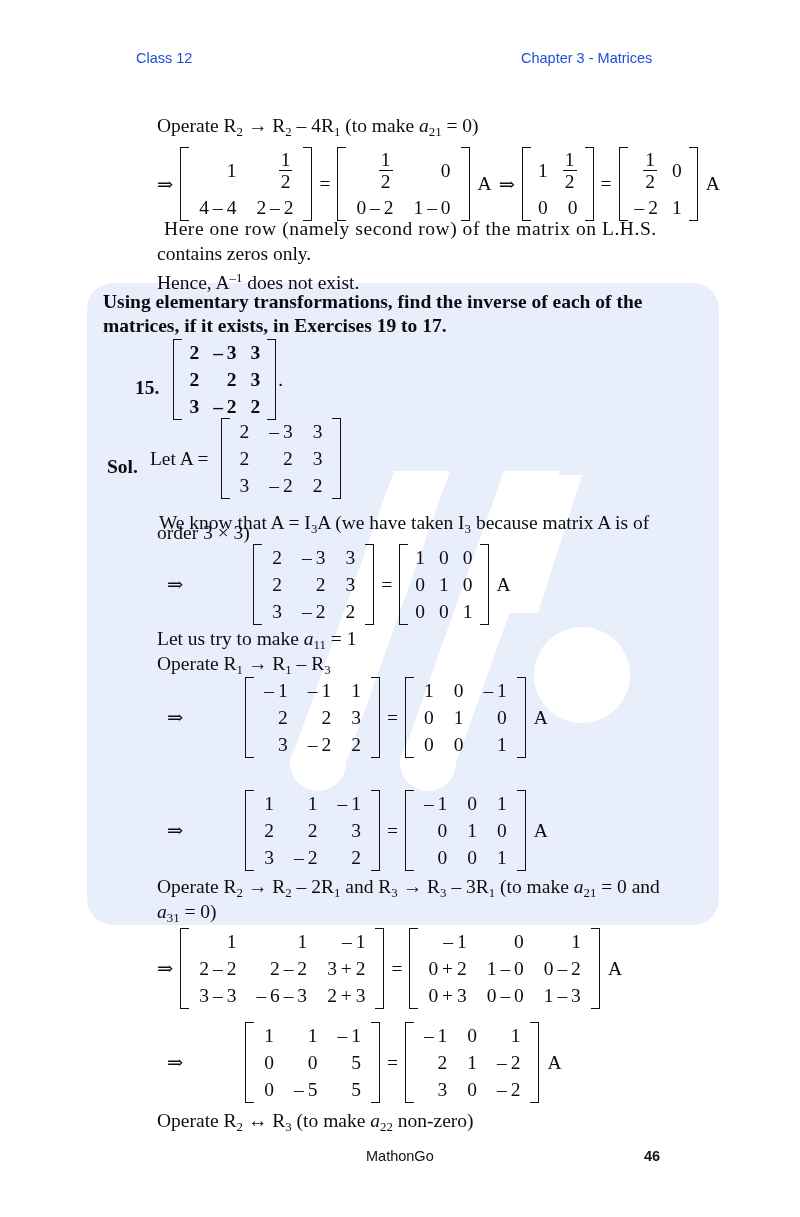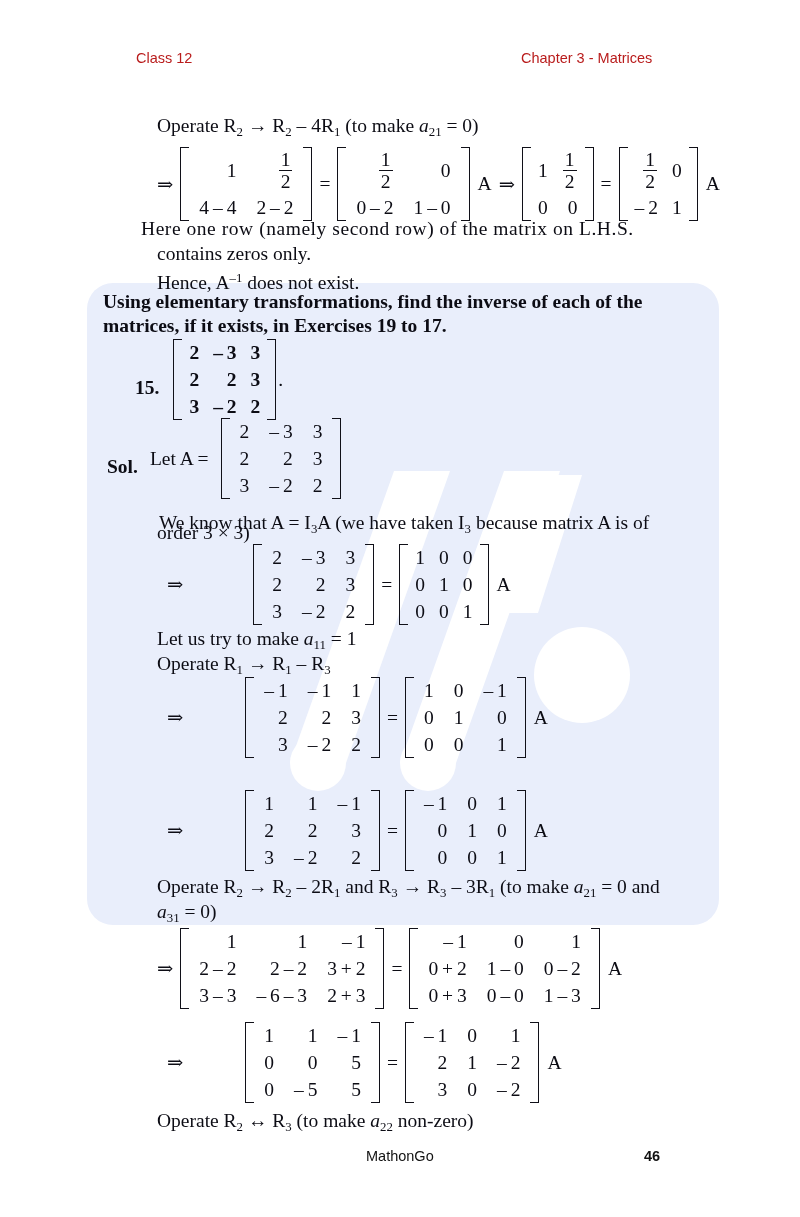--- a/index.html
+++ b/index.html
@@ -20,21 +20,21 @@
 
   
   .runhead {
     position: absolute;
     top: 50px;
     left: 0;
     width: 800px;
     height: 22px;
     font-family: "Liberation Sans", "DejaVu Sans", sans-serif;
     font-size: 14.5px;
-    color: #b91c1c;
+    color: #1d4ed8;
   }
   .runhead .left  { position: absolute; left: 136px; top: 0; }
   .runhead .right { position: absolute; left: 521px; top: 0; }
 
   .runfoot {
     position: absolute;
     top: 1148px;
     left: 0;
     width: 800px;
     height: 22px;
@@ -267,21 +267,21 @@
             <td>1</td>
           </tr>
         </tbody>
           </table>
         <span class="brk r"></span>
       </span>
 
       <span class="trail">A</span>
     </div>
 
-    <div class="blk txt just" style="left:141px; top:216px;">Here one row (namely second row) of the matrix on L.H.S.</div>
+    <div class="blk txt just" style="left:164px; top:216px;">Here one row (namely second row) of the matrix on L.H.S.</div>
     <div class="blk txt" style="left:157px; top:241px;">contains zeros only.</div>
     <div class="blk txt" style="left:157px; top:266px;">
       Hence, A<sup>–1</sup> does not exist.
     </div>
 
     <div class="blk txt bold" style="left:103px; top:289px;">Using elementary transformations, find the inverse of each of the</div>
     <div class="blk txt bold" style="left:103px; top:313px;">matrices, if it exists, in Exercises 19 to 17.</div>
 
     <div class="blk eqrow" style="left:135px; top:338px;">
       <span class="lbl" style="padding-right:14px;">15.</span>

